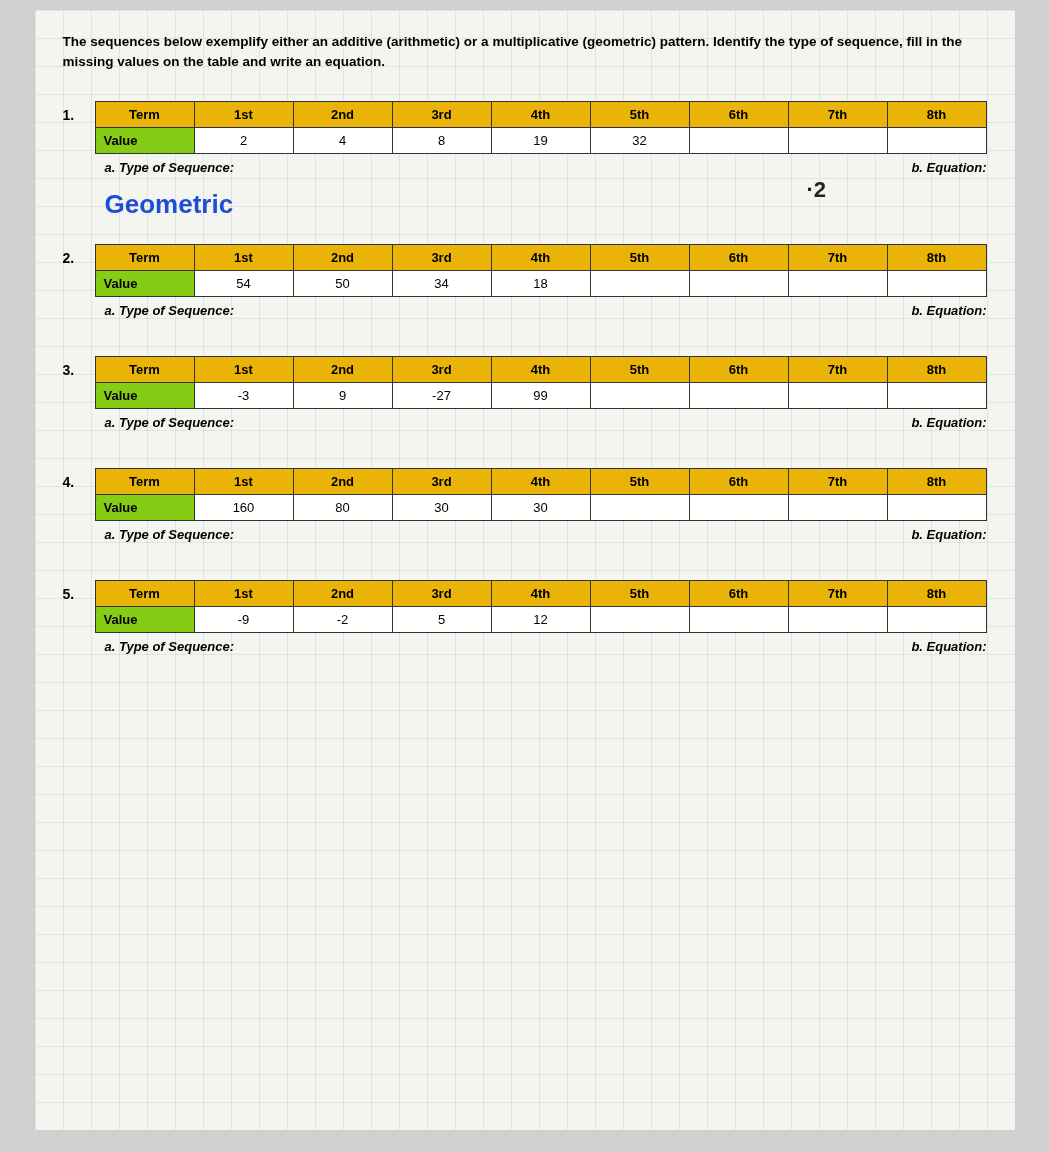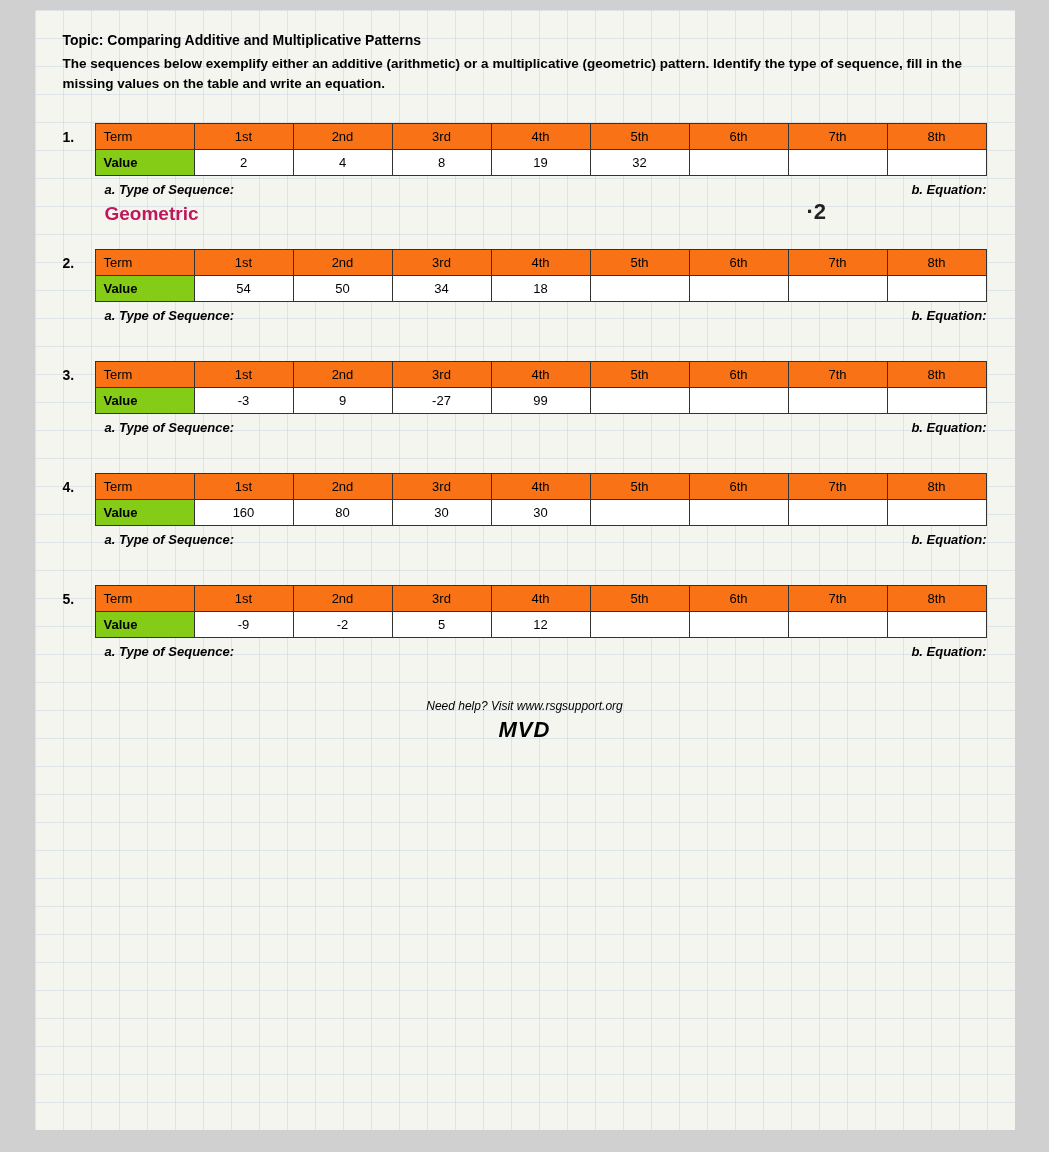--- a/index.html
+++ b/index.html
@@ -73,41 +73,42 @@
       font-size: 13px;
       min-width: 60px;
       background: #fff;
     }
     table.seq-table td:first-child {
       font-weight: bold;
       text-align: left;
       background: #84cc16;
     }
     table.seq-table tr:first-child td {
-      font-weight: normal;
-      background: #f97316;
+      font-weight: bold;
+      background: #eab308;
+      text-align: center;
     }
 
     .below-table {
       display: flex;
       justify-content: space-between;
       align-items: flex-start;
       margin-top: 4px;
       padding-left: 10px;
       font-weight: bold;
     }
     .type-section {
       font-size: 13px;
     }
     .type-label { font-style: italic; }
     .handwritten {
       font-family: 'Comic Sans MS', cursive, sans-serif;
-      font-size: 19px;
-      color: #be185d;
-      margin-top: 6px;
+      font-size: 26px;
+      color: #1d4ed8;
+      margin-top: 14px;
     }
     .equation-section {
       font-size: 13px;
       text-align: right;
       min-width: 200px;
     }
     .equation-label { font-style: italic; }
     .equation-value {
       font-family: 'Comic Sans MS', cursive, sans-serif;
       font-size: 22px;
@@ -130,21 +131,20 @@
       letter-spacing: 1px;
     }
 
     .separator { height: 14px; }
   </style>
 </head>
 <body>
 
 <div class="page">
   <div class="content">
-    <div class="topic-title">Topic: Comparing Additive and Multiplicative Patterns</div>
     <div class="instructions">The sequences below exemplify either an additive (arithmetic) or a multiplicative (geometric) pattern. Identify the type of sequence, fill in the missing values on the table and write an equation.</div>
 
     <div class="problem">
       <div class="problem-number">1.</div>
       <div class="problem-content">
         <table class="seq-table">
           <tbody>
               <tr>
             <td>Term</td>
             <td>1st</td>
@@ -341,18 +341,14 @@
           <div class="type-section">
             <div class="type-label">a. Type of Sequence:</div>
           </div>
           <div class="equation-section">
             <div class="equation-label">b. Equation:</div>
           </div>
         </div>
       </div>
     </div>
 
-    <div class="footer">
-      <div>Need help? Visit www.rsgsupport.org</div>
-      <div class="footer-logo">MVD</div>
-    </div>
   </div>
 </div>
 
 </body></html>

